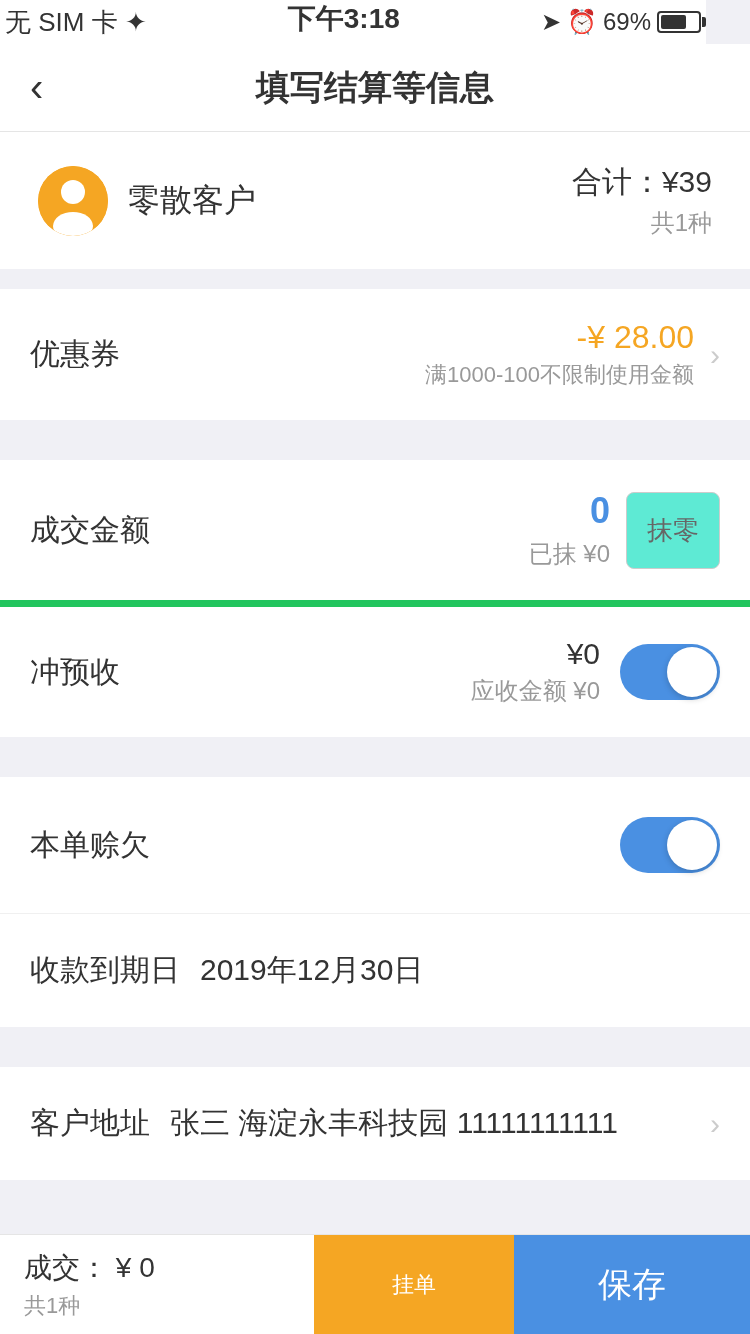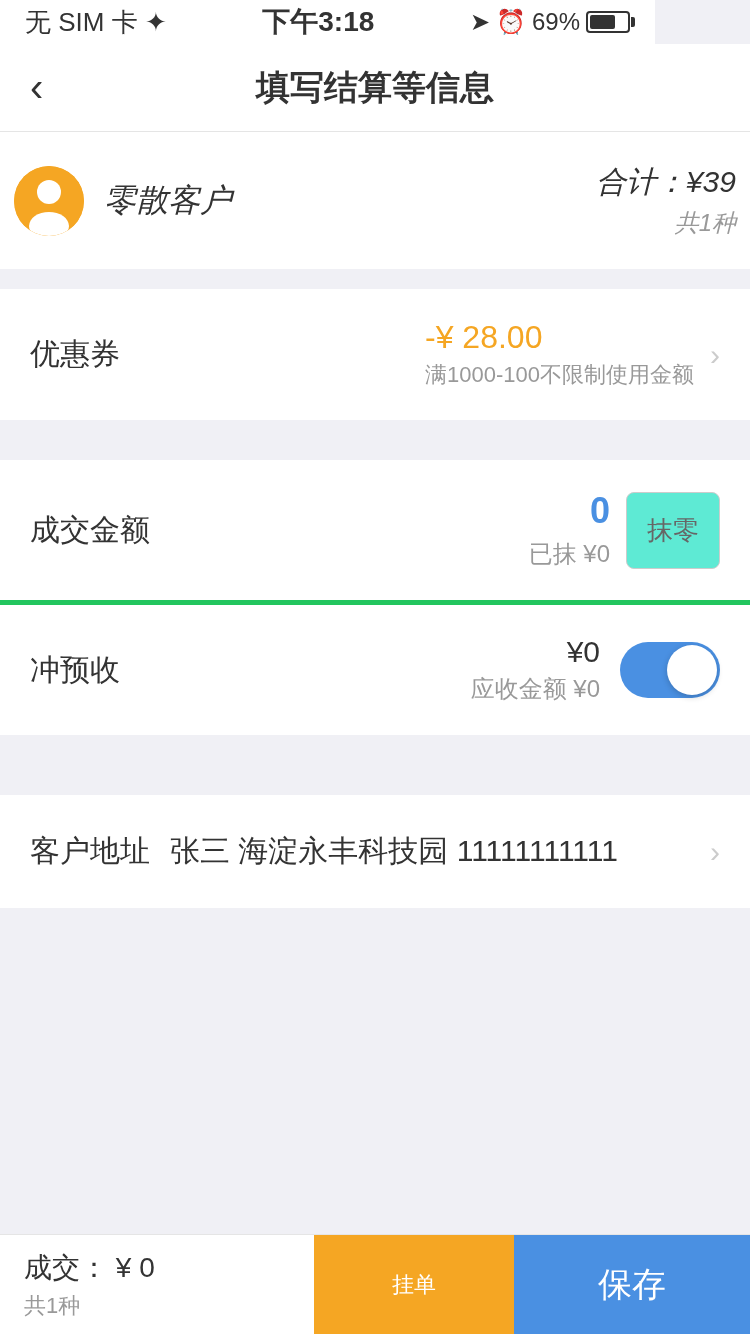--- a/index.html
+++ b/index.html
@@ -9,27 +9,26 @@
       min-height: 1334px;
       font-family: -apple-system, "PingFang SC", "Helvetica Neue", sans-serif;
       background: #f0f0f5;
       font-size: 28px;
       color: #333;
       position: relative;
     }
 
     
     .status-bar {
-      width: 655px;
+      width: 706px;
       height: 44px;
       background: #fff;
       display: flex;
-      align-items: center;
-      justify-content: space-between;
-      padding: 0 25px;
+      justify-content: space-between;
+      padding: 0 5px;
       font-size: 26px;
       font-weight: 500;
     }
     .status-left {
       display: flex;
       align-items: center;
       gap: 8px;
     }
     .status-center {
       font-weight: 600;
@@ -100,26 +99,25 @@
 
     
     .section {
       background: #fff;
       margin-bottom: 20px;
     }
 
     
     .customer-row {
       background: #fff;
-      padding: 30px 14px;
+      padding: 30px 38px;
       display: flex;
       align-items: center;
       justify-content: space-between;
       margin-bottom: 20px;
-      font-style: italic;
     }
     .customer-left {
       display: flex;
       align-items: center;
       gap: 20px;
     }
     .avatar {
       width: 70px;
       height: 70px;
       border-radius: 50%;
@@ -167,21 +165,21 @@
     .row-label {
       font-size: 30px;
       color: #333;
     }
     .row-right {
       display: flex;
       align-items: center;
       gap: 16px;
     }
     .row-value-group {
-      text-align: left;
+      text-align: right;
     }
     .coupon-amount {
       font-size: 32px;
       color: #f5a623;
       font-weight: 500;
     }
     .coupon-desc {
       font-size: 22px;
       color: #999;
       margin-top: 4px;
@@ -197,21 +195,21 @@
       background: #f0f0f5;
     }
 
     
     .amount-row {
       background: #fff;
       padding: 30px 30px;
       display: flex;
       align-items: center;
       justify-content: space-between;
-      border-bottom: 5px solid #22c55e;
+      border-bottom: 7px solid #22c55e;
     }
     .amount-input-area {
       display: flex;
       align-items: center;
       gap: 16px;
     }
     .amount-value {
       font-size: 36px;
       color: #4a90e2;
       font-weight: 600;
@@ -477,20 +475,32 @@
         </div>
         <div class="toggle">
           <div class="toggle-knob"></div>
         </div>
       </div>
     </div>
   </div>
 
   <div class="divider-section"></div>
 
+  <div class="debt-section">
+    <div class="debt-row">
+      <span class="debt-label">本单赊欠</span>
+      <div class="toggle">
+        <div class="toggle-knob"></div>
+      </div>
+    </div>
+    <div class="due-date-row">
+      <span class="due-date-label">收款到期日</span>
+      <span class="due-date-value">2019年12月30日</span>
+    </div>
+  </div>
 
   <div class="divider-section"></div>
 
 
   <div class="address-section">
     <div class="address-row">
       <span class="address-label">客户地址</span>
       <span class="address-value">张三 海淀永丰科技园 11111111111</span>
       <span class="chevron">›</span>
     </div>

